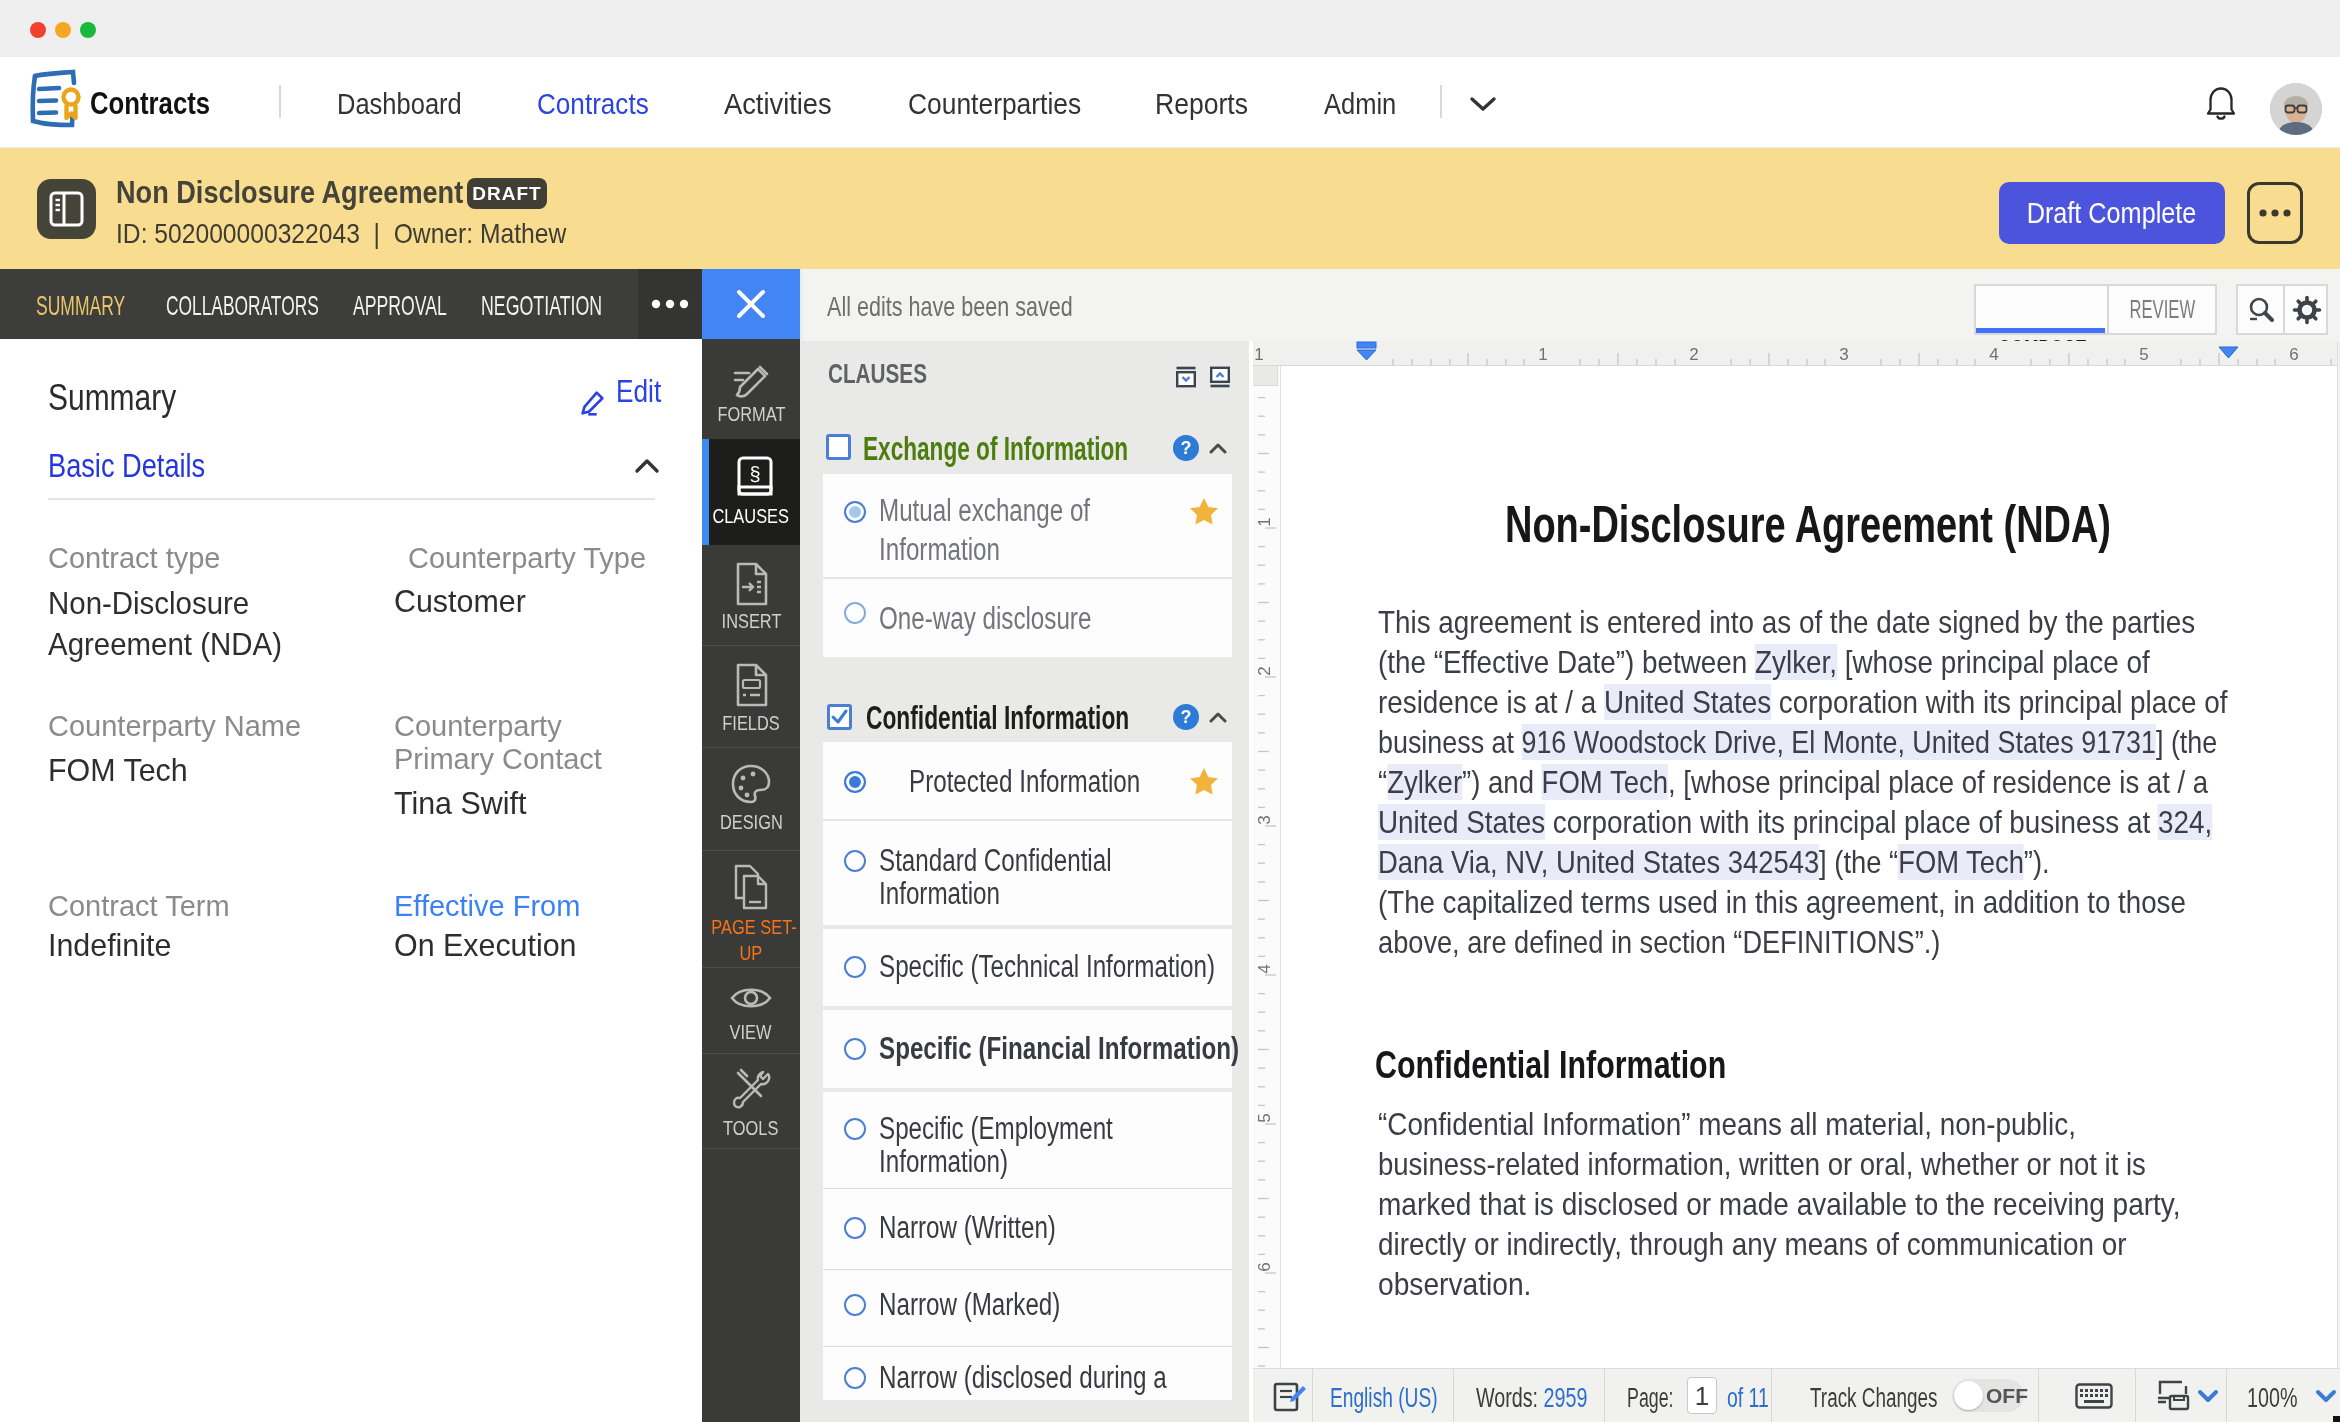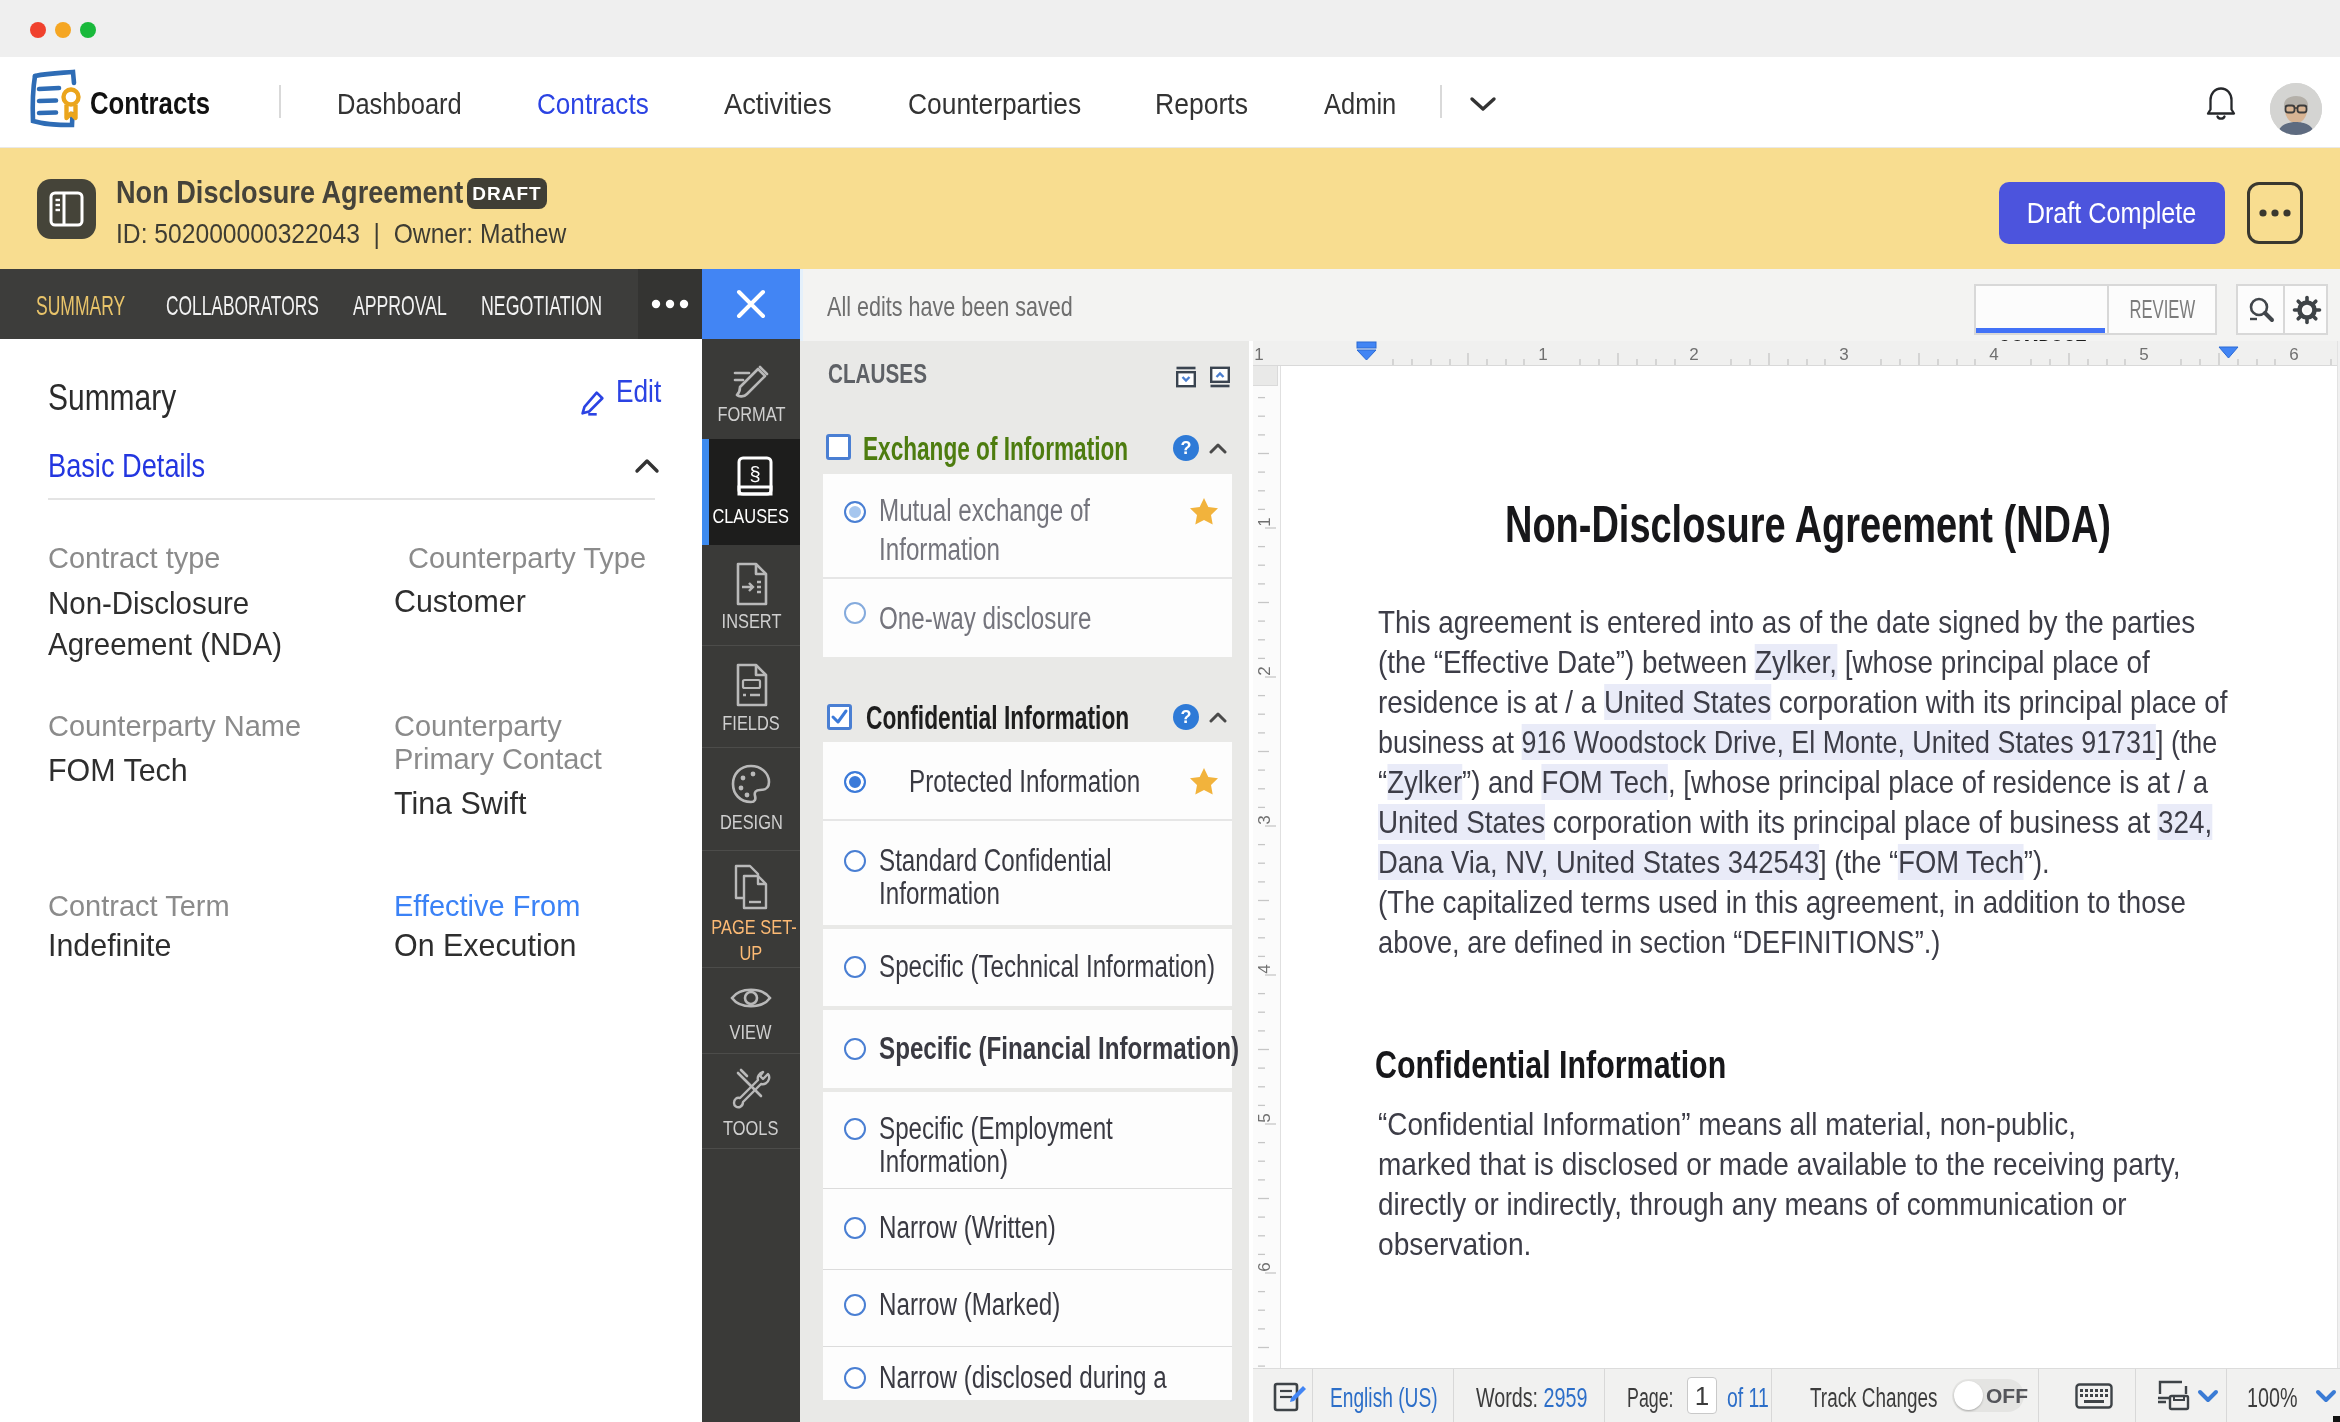--- a/index.html
+++ b/index.html
@@ -222,21 +222,21 @@
     </div>
     <div class="abs" style="left:0;top:511px;width:98px;height:1px;background:#4c4c4a;"></div>
 
     <div class="abs" style="left:0;top:511px;width:98px;height:117px;">
       <svg class="abs" style="left:28px;top:14px;" width="44" height="48" viewBox="0 0 44 48">
         <path d="M6 2 L20 2 L28 10 L28 34 L6 34 Z" fill="none" stroke="#b9b9b9" stroke-width="2.4" stroke-linejoin="round"></path>
         <path d="M14 12 L28 12 L36 20 L36 44 L14 44 Z" fill="#3a3a38" stroke="#b9b9b9" stroke-width="2.4" stroke-linejoin="round"></path>
         <path d="M28 12 L28 20 L36 20" fill="none" stroke="#b9b9b9" stroke-width="2.4" stroke-linejoin="round"></path>
         <path d="M19 38 L31 38" stroke="#b9b9b9" stroke-width="2.4"></path>
       </svg>
-      <div class="abs" style="left:0;top:64px;width:98px;text-align:center;font-size:20px;color:#fdba74;line-height:26px;"><span class="sxc" style="transform:scaleX(.82);">PAGE SET-</span><br><span class="sxc" style="transform:scaleX(.82);">UP</span></div>
+      <div class="abs" style="left:0;top:64px;width:98px;text-align:center;font-size:20px;color:#f97316;line-height:26px;"><span class="sxc" style="transform:scaleX(.82);">PAGE SET-</span><br><span class="sxc" style="transform:scaleX(.82);">UP</span></div>
     </div>
     <div class="abs" style="left:0;top:628px;width:98px;height:1px;background:#4c4c4a;"></div>
 
     <div class="abs" style="left:0;top:628px;width:98px;height:86px;">
       <svg class="abs" style="left:26px;top:13px;" width="46" height="36" viewBox="0 0 46 36">
         <path d="M4 18 C12 7, 34 7, 42 18 C34 29, 12 29, 4 18 Z" fill="none" stroke="#b9b9b9" stroke-width="2.6"></path>
         <circle cx="23" cy="18" r="6" fill="none" stroke="#b9b9b9" stroke-width="2.6"></circle>
       </svg>
       <div class="abs" style="left:0;top:54px;width:98px;text-align:center;font-size:20px;color:#cfcfcf;"><span class="sxc" style="transform:scaleX(.82);">VIEW</span></div>
     </div>
@@ -480,20 +480,21 @@
         <div><span class="sx" style="transform:scaleX(0.84);">business at <span class="hl">916 Woodstock Drive, El Monte, United States 91731</span>] (the</span></div>
         <div><span class="sx" style="transform:scaleX(0.86);">“<span class="hl">Zylker</span>”) and <span class="hl">FOM Tech</span>, [whose principal place of residence is at / a</span></div>
         <div><span class="sx" style="transform:scaleX(0.87);"><span class="hl">United States</span> corporation with its principal place of business at <span class="hl">324,</span></span></div>
         <div><span class="sx" style="transform:scaleX(0.855);"><span class="hl">Dana Via, NV, United States 342543</span>] (the “<span class="hl">FOM Tech</span>”).</span></div>
         <div><span class="sx" style="transform:scaleX(0.865);">(The capitalized terms used in this agreement, in addition to those</span></div>
         <div><span class="sx" style="transform:scaleX(0.85);">above, are defined in section “DEFINITIONS”.)</span></div>
       </div>
       <div class="abs" style="left:122px;top:703px;font-size:38px;font-weight:bold;color:#17171a;"><span class="sx" style="transform:scaleX(.80);">Confidential Information</span></div>
       <div class="abs" id="para2" style="left:125px;top:763px;font-size:32px;line-height:40px;white-space:nowrap;color:#3d3d47;">
         <div><span class="sx" style="transform:scaleX(0.87);">“Confidential Information” means all material, non-public,</span></div>
+        <div><span class="sx" style="transform:scaleX(0.86);">business-related information, written or oral, whether or not it is</span></div>
         <div><span class="sx" style="transform:scaleX(0.875);">marked that is disclosed or made available to the receiving party,</span></div>
         <div><span class="sx" style="transform:scaleX(0.87);">directly or indirectly, through any means of communication or</span></div>
         <div><span class="sx" style="transform:scaleX(0.88);">observation.</span></div>
       </div>
     </div>
   </div>
 
   <div class="abs" style="left:2337px;top:341px;width:3px;height:1027px;background:#f0f0f0;border-left:1px solid #e2e2e2;"></div>
 
   <div class="abs" id="statusbar" style="left:1253px;top:1368px;width:1087px;height:54px;background:#f1f1f0;border-top:1px solid #dcdcdc;">

